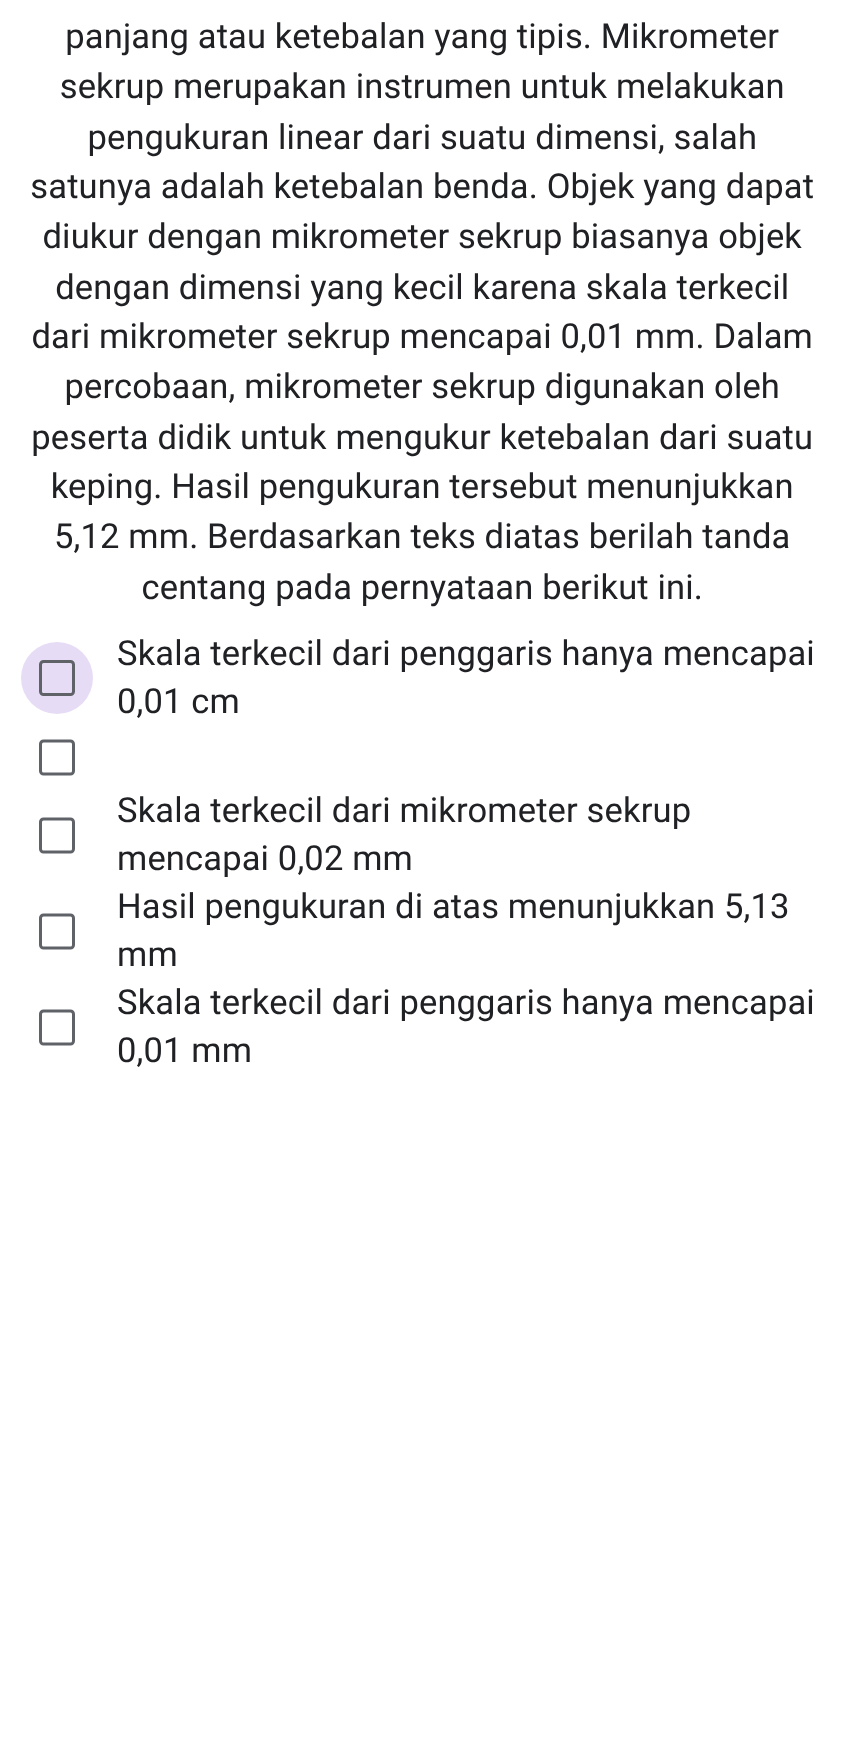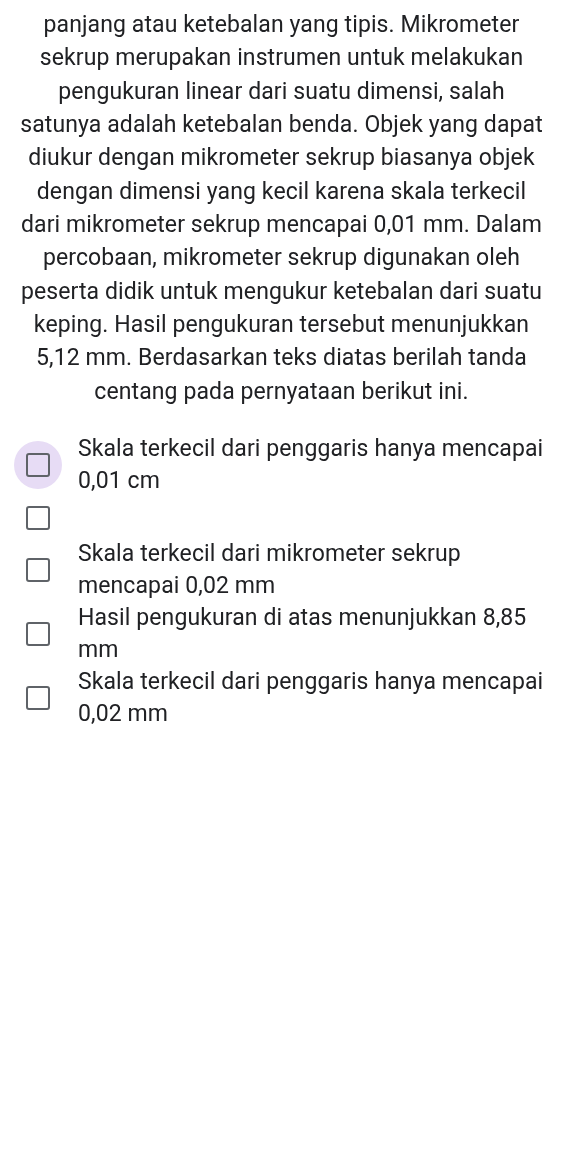--- a/index.html
+++ b/index.html
@@ -12,21 +12,21 @@
       background: #ffffff;
       width: 563px;
       padding: 8px 16px 20px 16px;
       color: #202124;
     }
     .question-text {
       font-size: 23px;
       line-height: 1.45;
       text-align: center;
       color: #202124;
-      margin-bottom: 25px;
+      margin-bottom: 12px;
       letter-spacing: 0.1px;
     }
     .options {
       display: flex;
       flex-direction: column;
       padding-left: 2px;
     }
     .option-row {
       display: flex;
       align-items: center;
@@ -91,22 +91,22 @@
     <div class="checkbox-wrapper">
       <div class="checkbox"></div>
     </div>
     <div class="option-label">Skala terkecil dari mikrometer sekrup mencapai 0,02 mm</div>
   </div>
 
   <div class="option-row">
     <div class="checkbox-wrapper">
       <div class="checkbox"></div>
     </div>
-    <div class="option-label">Hasil pengukuran di atas menunjukkan 8,85 mm</div>
+    <div class="option-label">Hasil pengukuran di atas menunjukkan 5,13 mm</div>
   </div>
 
   <div class="option-row">
     <div class="checkbox-wrapper">
       <div class="checkbox"></div>
     </div>
-    <div class="option-label">Skala terkecil dari penggaris hanya mencapai 0,02 mm</div>
+    <div class="option-label">Skala terkecil dari penggaris hanya mencapai 0,01 mm</div>
   </div>
 </div>
 
 </body></html>

